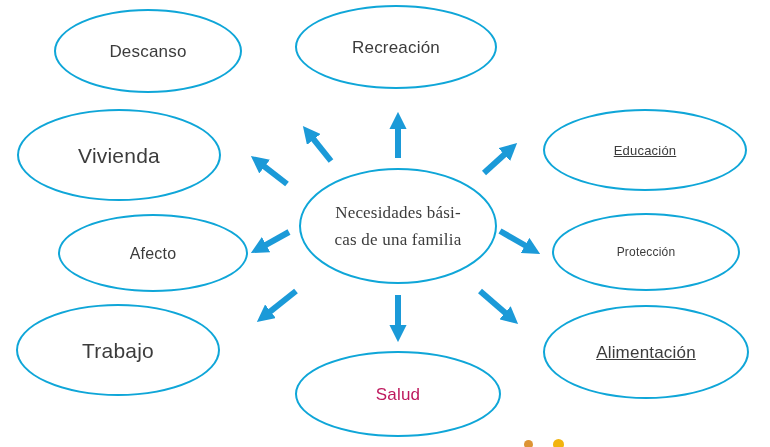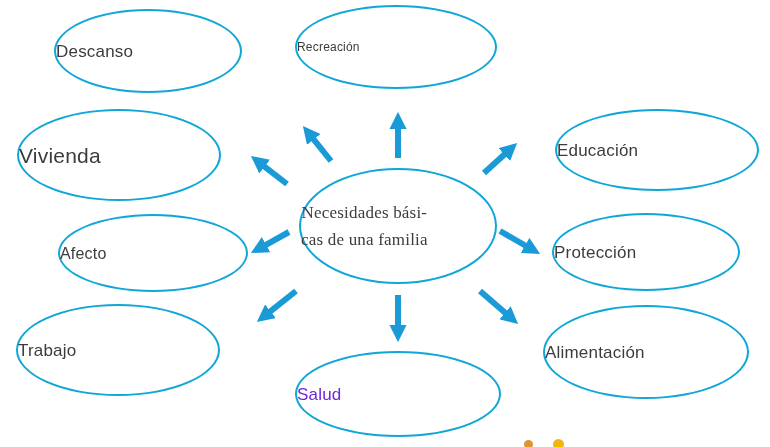--- a/index.html
+++ b/index.html
@@ -12,21 +12,21 @@
     overflow: hidden;
   }
   .arrows-layer { position: absolute; left: 0; top: 0; z-index: 1; }
   .node {
     position: absolute;
     box-sizing: border-box;
     border-radius: 50%;
     background: #ffffff;
     display: flex;
     align-items: center;
-    justify-content: flex-start;
+    justify-content: center;
     text-align: center;
     z-index: 2;
   }
   .node span {
     white-space: pre-line;
     line-height: 27px;
     letter-spacing: 0.2px;
   }
   .wm-dot {
     position: absolute;
@@ -57,42 +57,42 @@
       </g>
   </svg>
   <div id="node-layer">
       <div class="node" style="left: 299px; top: 168px; width: 198px; height: 116px; border: 2px solid rgb(15, 166, 216); color: rgb(60, 60, 60); font-size: 17px; font-family: Liberation Serif, serif;">
         <span>Necesidades bási-
 cas de una familia</span>
       </div>
       <div class="node" style="left: 54px; top: 9px; width: 188px; height: 84px; border: 2px solid rgb(15, 166, 216); color: rgb(60, 60, 60); font-size: 17px;">
         <span>Descanso</span>
       </div>
-      <div class="node" style="left: 295px; top: 5px; width: 202px; height: 84px; border: 2px solid rgb(15, 166, 216); color: rgb(60, 60, 60); font-size: 12px;">
+      <div class="node" style="left: 295px; top: 5px; width: 202px; height: 84px; border: 2px solid rgb(15, 166, 216); color: rgb(60, 60, 60); font-size: 17px;">
         <span>Recreación</span>
       </div>
       <div class="node" style="left: 17px; top: 109px; width: 204px; height: 92px; border: 2px solid rgb(15, 166, 216); color: rgb(60, 60, 60); font-size: 21px;">
         <span>Vivienda</span>
       </div>
-      <div class="node" style="left: 555px; top: 109px; width: 204px; height: 82px; border: 2px solid rgb(15, 166, 216); color: rgb(60, 60, 60); font-size: 17px;">
+      <div class="node" style="left: 543px; top: 109px; width: 204px; height: 82px; border: 2px solid rgb(15, 166, 216); color: rgb(60, 60, 60); font-size: 13px; text-decoration: underline;">
         <span>Educación</span>
       </div>
       <div class="node" style="left: 58px; top: 214px; width: 190px; height: 78px; border: 2px solid rgb(15, 166, 216); color: rgb(60, 60, 60); font-size: 16px;">
         <span>Afecto</span>
       </div>
-      <div class="node" style="left: 552px; top: 213px; width: 188px; height: 78px; border: 2px solid rgb(15, 166, 216); color: rgb(60, 60, 60); font-size: 17px;">
+      <div class="node" style="left: 552px; top: 213px; width: 188px; height: 78px; border: 2px solid rgb(15, 166, 216); color: rgb(60, 60, 60); font-size: 12px;">
         <span>Protección</span>
       </div>
-      <div class="node" style="left: 16px; top: 304px; width: 204px; height: 92px; border: 2px solid rgb(15, 166, 216); color: rgb(60, 60, 60); font-size: 17px;">
+      <div class="node" style="left: 16px; top: 304px; width: 204px; height: 92px; border: 2px solid rgb(15, 166, 216); color: rgb(60, 60, 60); font-size: 21px;">
         <span>Trabajo</span>
       </div>
-      <div class="node" style="left: 295px; top: 351px; width: 206px; height: 86px; border: 2px solid rgb(15, 166, 216); color: #6d28d9; font-size: 17px;">
+      <div class="node" style="left: 295px; top: 351px; width: 206px; height: 86px; border: 2px solid rgb(15, 166, 216); color: #be185d; font-size: 17px;">
         <span>Salud</span>
       </div>
-      <div class="node" style="left: 543px; top: 305px; width: 206px; height: 94px; border: 2px solid rgb(15, 166, 216); color: rgb(60, 60, 60); font-size: 17px;">
+      <div class="node" style="left: 543px; top: 305px; width: 206px; height: 94px; border: 2px solid rgb(15, 166, 216); color: rgb(60, 60, 60); font-size: 17px; text-decoration: underline;">
         <span>Alimentación</span>
       </div>
     </div>
   <div id="dot-layer">
       <div class="wm-dot" style="left: 524px; top: 440px; width: 9px; height: 9px; background: rgb(221, 148, 52);"></div>
       <div class="wm-dot" style="left: 553px; top: 439px; width: 11px; height: 11px; background: rgb(242, 180, 14);"></div>
     </div>
 </div>
 
 </body></html>

